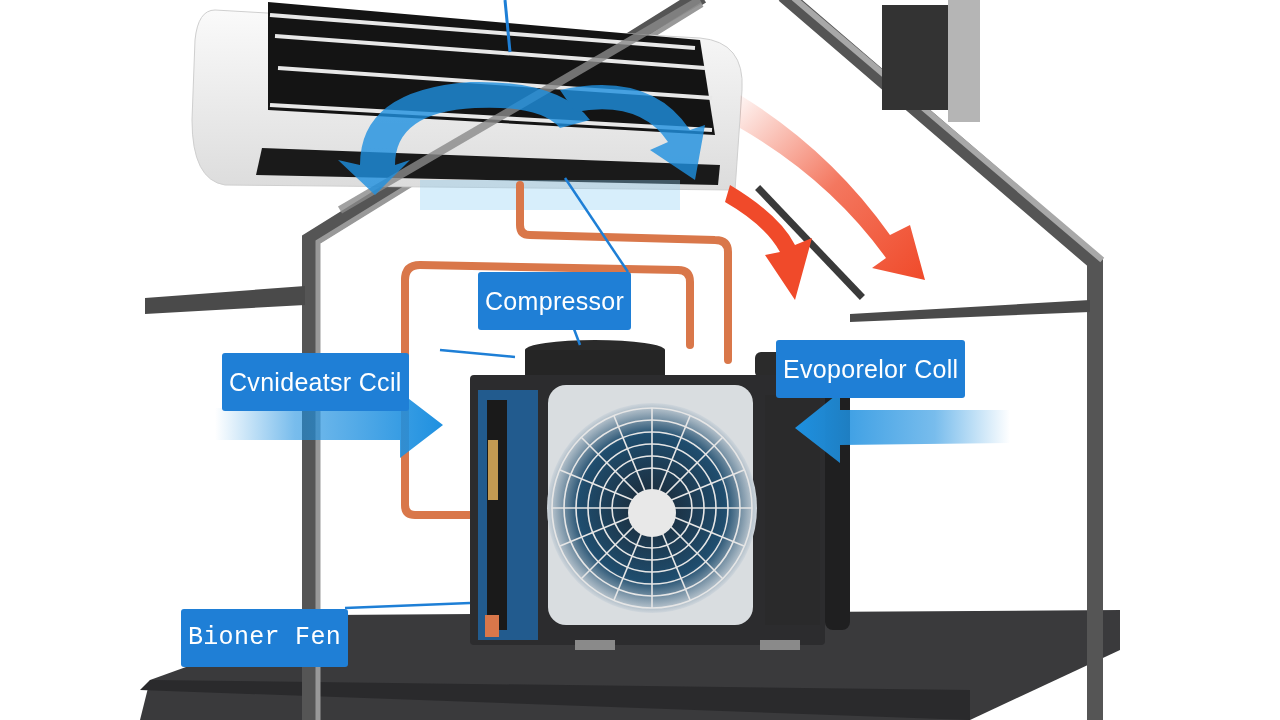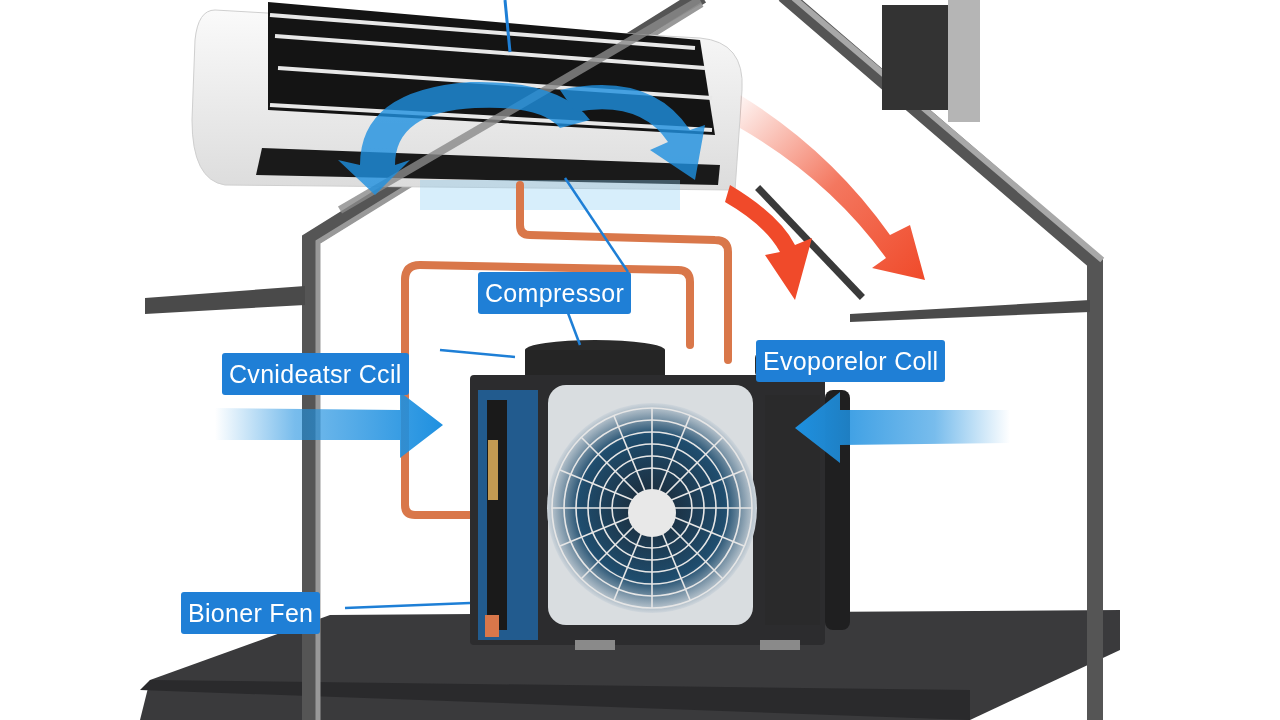--- a/index.html
+++ b/index.html
@@ -1,19 +1,19 @@
 <!DOCTYPE html>
 <html><head>
 <meta charset="utf-8">
 <style>
   html,body{margin:0;padding:0;background:#ffffff;}
   body{width:1280px;height:720px;position:relative;overflow:hidden;font-family:"Liberation Sans",sans-serif;}
   svg.scene{position:absolute;left:0;top:0;}
   .label{position:absolute;background:#1f7fd6;color:#ffffff;font-family:"Liberation Sans",sans-serif;
-         font-size:25px;line-height:30px;padding:6px 7px;border-radius:3px;white-space:nowrap;letter-spacing:0.3px;}
+         font-size:25px;line-height:30px;padding:14px 7px;border-radius:3px;white-space:nowrap;letter-spacing:0.3px;}
 </style>
 </head>
 <body>
 
 <svg class="scene" width="1280" height="720" viewBox="0 0 1280 720">
   <defs>
     <linearGradient id="coolL" x1="0" x2="1" y1="0" y2="0">
       <stop offset="0" stop-color="#1e90e0" stop-opacity="0"></stop>
       <stop offset="0.35" stop-color="#1e90e0" stop-opacity="0.6"></stop>
       <stop offset="1" stop-color="#1e90e0" stop-opacity="1"></stop>
@@ -137,14 +137,14 @@
   <g stroke="#1e7fd6" stroke-width="2.5" fill="none">
     <line x1="565" y1="178" x2="628" y2="272"></line>
     <line x1="565" y1="305" x2="580" y2="345"></line>
     <line x1="440" y1="350" x2="515" y2="357"></line>
     <line x1="345" y1="608" x2="470" y2="603"></line>
   </g>
 </svg>
 
 <div class="label" style="left:478px;top:272px;">Compressor</div>
 <div class="label" style="left:222px;top:334px;margin-top:19px;">Cvnideatsr Ccil</div>
-<div class="label" style="left:756px;top:340px;">Evoporelor Coll</div>
-<div class="label" style="left:181px;top:592px;">Bioner Fen</div>
+<div class="label" style="left:776px;top:340px;">Evoporelor Coll</div>
+<div class="label" style="left:181px;top:609px;font-family:Liberation Mono, monospace;">Bioner Fen</div>
 
 </body></html>

